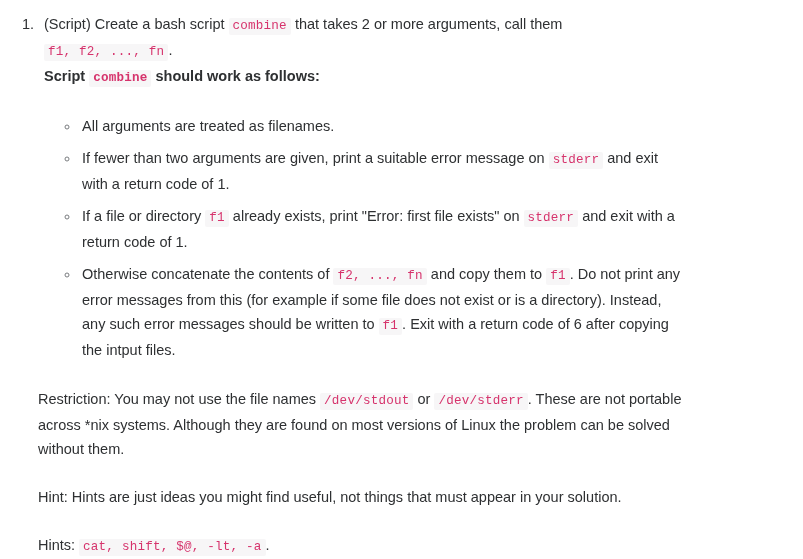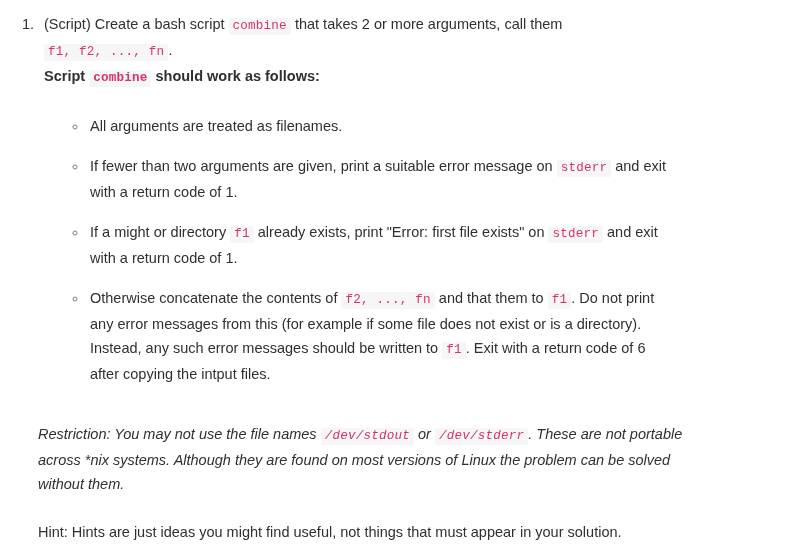--- a/index.html
+++ b/index.html
@@ -36,35 +36,34 @@
     color: #2e3032;
     font-size: 14.5px;
   }
   ul.sub-list {
     margin: 24px 0 0 0;
     padding: 0 0 0 28px;
     list-style: circle;
   }
   ul.sub-list > li {
     padding-left: 2px;
-    margin: 16px;
+    margin: 8px;
   }
   ul.sub-list > li + li {
     margin-top: 0;
   }
   ul.sub-list > li::marker {
     color: #7a7d80;
     font-size: 13px;
   }
   p.body-para {
     margin: 24px 0 0 0;
   }
   p.body-para.first-para {
-    margin-top: 36px;
-    font-style: italic;
+    margin-top: 25px;
   }
   code, .code {
     font-family: "Liberation Mono", "DejaVu Sans Mono", monospace;
     font-size: 12.6px;
     color: #d6336c;
     background-color: #f7f6f7;
     border-radius: 2px;
     padding: 1px 4px 2px 4px;
     white-space: pre;
     letter-spacing: 0.2px;
@@ -88,23 +87,23 @@
       <span>(Script) Create a bash script </span><code>combine</code><span> that takes 2 or more arguments, call them </span><code>f1, f2, ..., fn</code><span>.</span>
 
       <span class="line2"><span>Script </span><code>combine</code><span> should work as follows:</span></span>
 
       <ul class="sub-list">
 
         <li><span>All arguments are treated as filenames.</span></li>
 
         <li><span>If fewer than two arguments are given, print a suitable error message on </span><code>stderr</code><span> and exit with a return code of 1.</span></li>
 
-        <li><span>If a might or directory </span><code>f1</code><span> already exists, print "Error: first file exists" on </span><code>stderr</code><span> and exit with a return code of 1.</span></li>
+        <li><span>If a file or directory </span><code>f1</code><span> already exists, print "Error: first file exists" on </span><code>stderr</code><span> and exit with a return code of 1.</span></li>
 
-        <li><span>Otherwise concatenate the contents of </span><code>f2, ..., fn</code><span> and that them to </span><code>f1</code><span>. Do not print any error messages from this (for example if some file does not exist or is a directory). Instead, any such error messages should be written to </span><code>f1</code><span>. Exit with a return code of 6 after copying the intput files.</span></li>
+        <li><span>Otherwise concatenate the contents of </span><code>f2, ..., fn</code><span> and copy them to </span><code>f1</code><span>. Do not print any error messages from this (for example if some file does not exist or is a directory). Instead, any such error messages should be written to </span><code>f1</code><span>. Exit with a return code of 6 after copying the intput files.</span></li>
 
       </ul>
     </li>
   </ol>
 
   <div class="paras-block">
 
     <p class="body-para first-para"><span>Restriction: You may not use the file names </span><code>/dev/stdout</code><span> or </span><code>/dev/stderr</code><span>. These are not portable across *nix systems. Although they are found on most versions of Linux the problem can be solved without them.</span></p>
 
 

